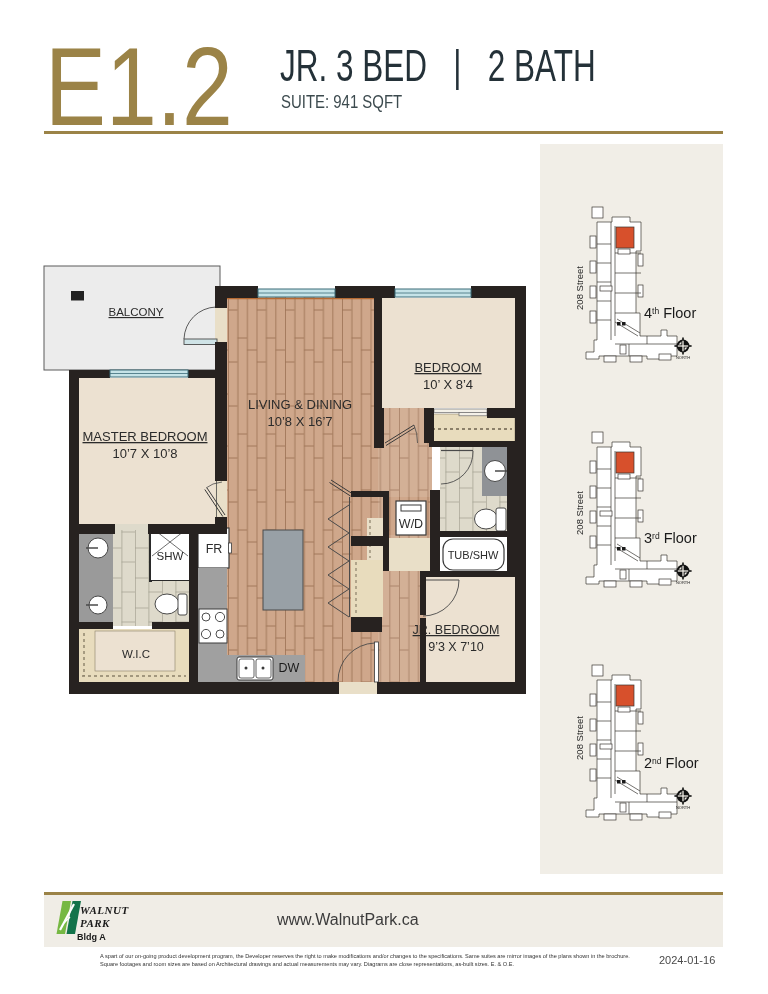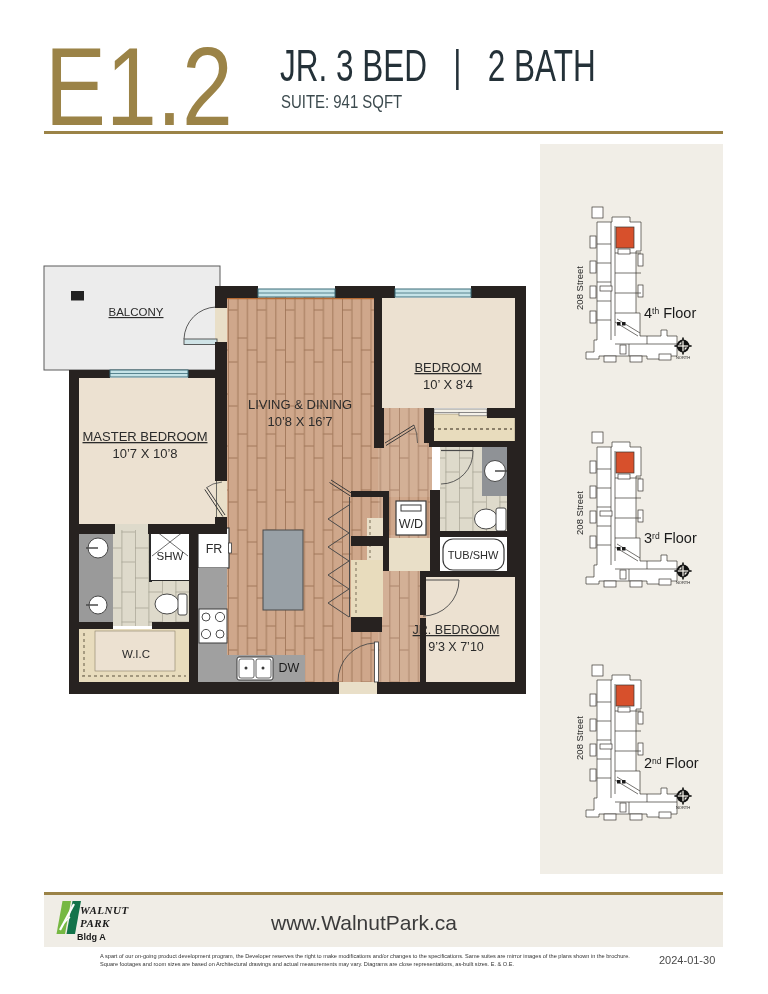--- a/index.html
+++ b/index.html
@@ -395,20 +395,20 @@
 <svg class="abs" style="left:44px;top:895px;" width="160" height="52" viewBox="0 0 160 52">
   <polygon points="12.5,39 18.5,6 27,6 21,39" fill="#76b843"></polygon>
   <polygon points="22.5,39 28.5,6 37,6 31,39" fill="#13734a"></polygon>
   <line x1="16" y1="35" x2="30" y2="9" stroke="#ffffff" stroke-width="2.2"></line>
   <line x1="20" y1="28" x2="26" y2="22" stroke="#ffffff" stroke-width="1.2"></line>
   <text x="36" y="18.5" font-size="11" font-family="Liberation Serif,serif" font-weight="bold" font-style="italic" fill="#1a1a1a" letter-spacing="0.5">WALNUT</text>
   <text x="36" y="31.5" font-size="11" font-family="Liberation Serif,serif" font-weight="bold" font-style="italic" fill="#1a1a1a" letter-spacing="0.5">PARK</text>
   <text x="33" y="45" font-size="9" font-weight="bold" fill="#1a1a1a">Bldg A</text>
 </svg>
 
-<div class="abs" style="left:271px;top:911px;font-size:21px;color:#3b3b3b;">www.WalnutPark.ca</div>
+<div class="abs" style="left:277px;top:911px;font-size:16px;color:#3b3b3b;">www.WalnutPark.ca</div>
 
 <div class="abs" style="left:100px;top:953px;font-size:5.6px;color:#333333;line-height:1.35;">
 A spart of our on-going product development program, the Developer reserves the right to make modifications and/or changes to the specifications. Same suites are mirror images of the plans shown in the brochure.<br>
 Square footages and room sizes are based on Architectural drawings and actual measurements may vary. Diagrams are close representations, as-built sizes. E. &amp; O.E.
 </div>
 
-<div class="abs" style="left:659px;top:954px;font-size:11px;color:#4a4a4a;">2024-01-30</div>
+<div class="abs" style="left:659px;top:954px;font-size:11px;color:#4a4a4a;">2024-01-16</div>
 
 </body></html>

